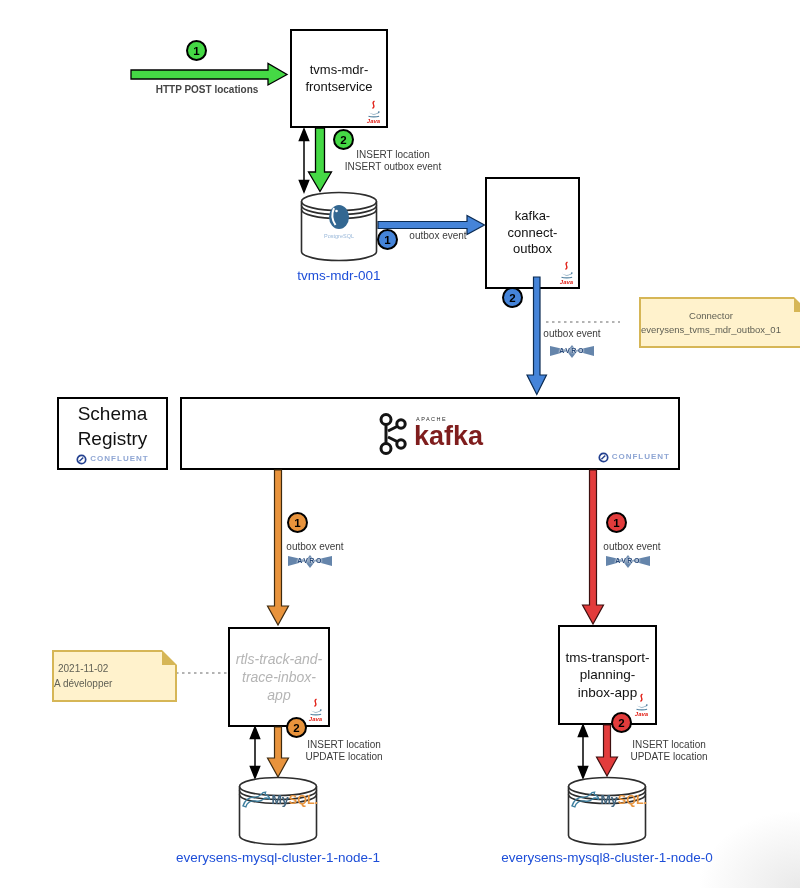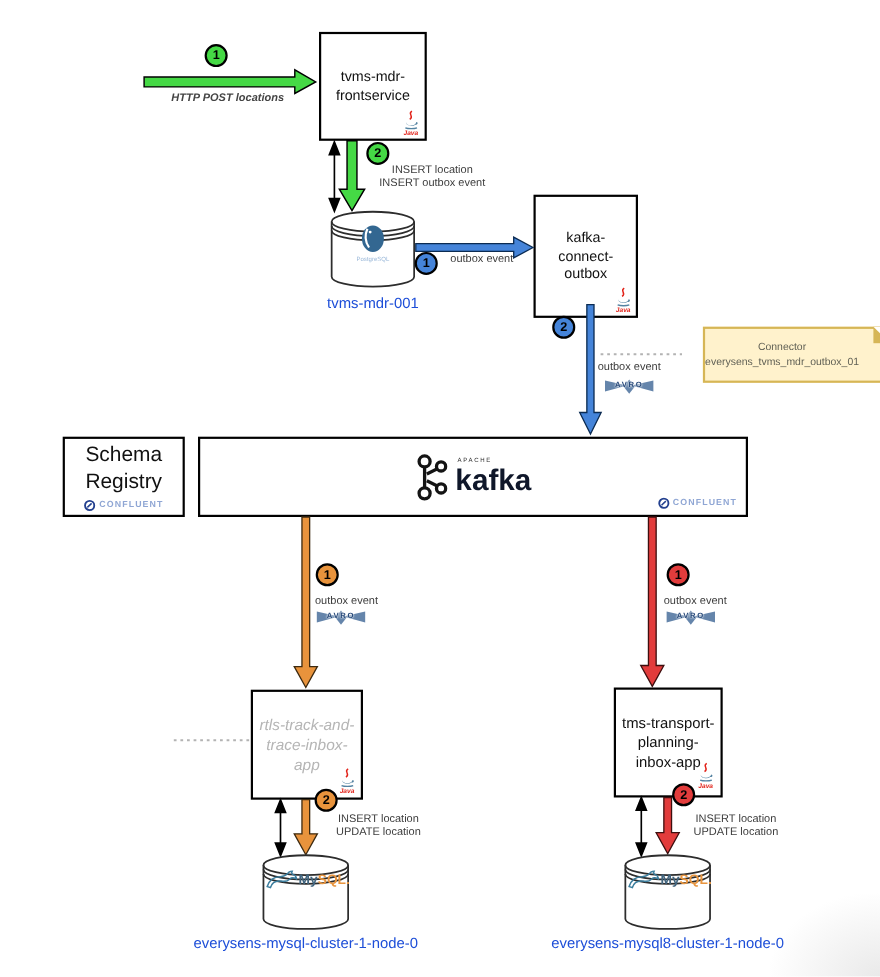--- a/index.html
+++ b/index.html
@@ -39,21 +39,21 @@
         font-size:7px;font-weight:bold;letter-spacing:1.5px;color:#27497a;
         text-shadow:0 0 2px #fff,0 0 2px #fff;}
   
   .confluent{display:flex;align-items:center;gap:3px;font-size:8px;font-weight:bold;
              letter-spacing:1px;color:var(--confluent_text);}
   
   .kafka-logo{position:absolute;left:0;top:0;width:100%;height:100%;
               display:flex;align-items:center;justify-content:center;gap:7px;}
   .kafka-wordwrap{display:flex;flex-direction:column;align-items:flex-start;line-height:1;}
   .kafka-apache{font-size:5.5px;letter-spacing:1.5px;color:#2b2b2b;margin-bottom:1px;margin-left:2px;}
-  .kafka-word{font-size:27px;font-weight:bold;color:#0f172a;letter-spacing:0px;}
+  .kafka-word{font-size:27px;font-weight:bold;color:#7f1d1d;letter-spacing:0px;}
   
   .mysql-logo{position:absolute;left:0;top:14px;width:100%;display:flex;
               flex-direction:row;align-items:center;}
   .mysql-word{font-size:12.5px;font-weight:bold;line-height:1;margin-top:-2px;}
   .mysql-word .my{color:var(--mysql_blue);}
   .mysql-word .sql{color:var(--mysql_orange);}
   
   .pg-logo{position:absolute;left:0;top:13px;width:100%;display:flex;
            flex-direction:column;align-items:center;}
   .pg-word{font-size:5.5px;color:#9ab8d9;margin-top:1px;}
@@ -185,20 +185,25 @@
     </div>
     <div class="confluent" style="position:absolute;right:8px;bottom:5px;">
       <svg width="11" height="11" viewBox="0 0 11 11">
         <circle cx="5.5" cy="5.5" r="4.2" fill="none" stroke="var(--confluent_icon)" stroke-width="1.7"></circle>
         <path d="M3.4,7.3 L7.3,3.6" stroke="var(--confluent_icon)" stroke-width="1.4"></path>
       </svg>
       <span>CONFLUENT</span>
     </div>
   </div>
 
+  <div class="note" style="left:33px;top:650px;width:125px;height:52px;font-size:10px;line-height:1.5;">
+    <span class="fold"></span>
+    <span>2021-11-02
+A développer</span>
+  </div>
 
   <div class="box" style="left:228px;top:627px;width:102px;height:100px;">
     <span class="gray-italic">rtls-track-and-
 trace-inbox-
 app</span>
     <svg class="java" style="right:4px;bottom:3px;" viewBox="0 0 17 24">
       <path d="M9.5,1 C5,3.5 12,5.5 7.5,8.5" fill="none" stroke="var(--java_red)" stroke-width="1.3"></path>
       <path d="M4,11 a4.7,3 0 0 0 9.4,0 q1.8,0.3 1.2,1.6 q-0.7,1 -2,0.8 a5,3.4 0 0 1 -8.6,-2.4 Z" fill="var(--java_blue)"></path>
       <path d="M3.5,16.2 a6.4,1.7 0 0 0 10.6,0" fill="none" stroke="var(--java_blue)" stroke-width="1.2"></path>
       <text x="8.5" y="23" text-anchor="middle">Java</text>
@@ -226,21 +231,21 @@
     </svg>
     <div class="mysql-logo">
       <svg width="34" height="22" viewBox="0 0 34 22">
         <path d="M5,16 q3,-9 12,-9 q4,0 7,-3 q1,-2 4,-2 q-1,2 1,3 q3,1 3,4 q-4,-2 -6,0 q-3,3 -8,2 q-8,-1 -10,6 Z" fill="none" stroke="#3c7e9e" stroke-width="1.4"></path>
       </svg>
       <div class="mysql-word">
         <span class="my">My</span><span class="sql">SQL.</span>
       </div>
     </div>
   </div>
-  <div class="cyl-label" style="left:157px;top:850px;width:242px;">everysens-mysql-cluster-1-node-0</div>
+  <div class="cyl-label" style="left:157px;top:850px;width:242px;">everysens-mysql-cluster-1-node-1</div>
 
   <div class="abs" style="left:567px;top:776px;width:80px;height:71px;z-index:2">
     <svg width="80" height="71" viewBox="0 0 80 71">
       <path d="M1.5,10.5 a38.5,9 0 0 1 77,0 v49 a38.5,9 0 0 1 -77,0 Z" fill="#fff" stroke="#2d2d2d" stroke-width="1.6"></path>
       <path d="M1.5,10.5 a38.5,9 0 0 0 77,0" fill="none" stroke="#2d2d2d" stroke-width="1.6"></path>
       <path d="M1.5,14.5 a38.5,9 0 0 0 77,0" fill="none" stroke="#2d2d2d" stroke-width="1.6"></path>
       <path d="M1.5,18.5 a38.5,9 0 0 0 77,0" fill="none" stroke="#2d2d2d" stroke-width="1.6"></path>
     </svg>
     <div class="mysql-logo">
       <svg width="34" height="22" viewBox="0 0 34 22">
@@ -255,21 +260,21 @@
 
   <div class="badge green" style="left:186px;top:40px;">1</div>
   <div class="badge green" style="left:333px;top:129px;">2</div>
   <div class="badge blue" style="left:377px;top:229px;">1</div>
   <div class="badge blue" style="left:502px;top:287px;">2</div>
   <div class="badge orange" style="left:287px;top:512px;">1</div>
   <div class="badge red" style="left:606px;top:512px;">1</div>
   <div class="badge orange" style="left:286px;top:717px;">2</div>
   <div class="badge red" style="left:611px;top:712px;">2</div>
 
-  <div class="edge-label bold center" style="left:131px;top:84px;width:152px;font-style:italic;">HTTP POST locations</div>
+  <div class="edge-label bold center" style="left:131px;top:84px;width:152px;">HTTP POST locations</div>
   <div class="edge-label" style="left:333px;top:149px;width:120px;">INSERT location
 INSERT outbox event</div>
   <div class="edge-label" style="left:403px;top:230px;width:70px;">outbox event</div>
   <div class="edge-label center" style="left:540px;top:328px;width:64px;">outbox event</div>
   <div class="edge-label" style="left:283px;top:541px;width:64px;">outbox event</div>
   <div class="edge-label" style="left:600px;top:541px;width:64px;">outbox event</div>
   <div class="edge-label" style="left:289px;top:739px;width:110px;">INSERT location
 UPDATE location</div>
   <div class="edge-label" style="left:614px;top:739px;width:110px;">INSERT location
 UPDATE location</div>

